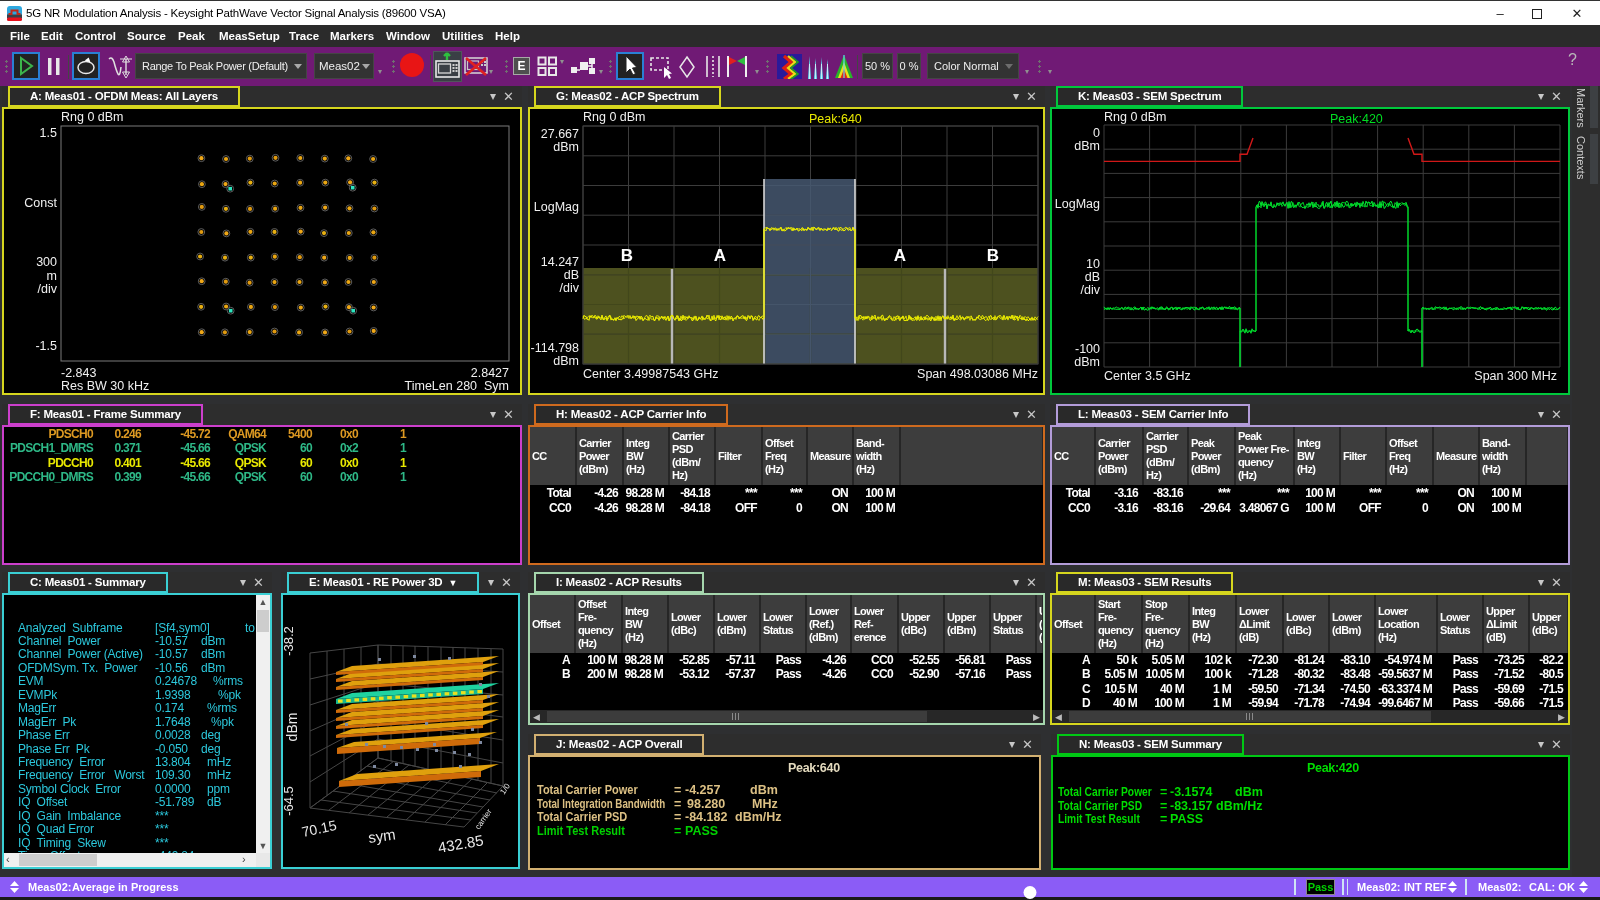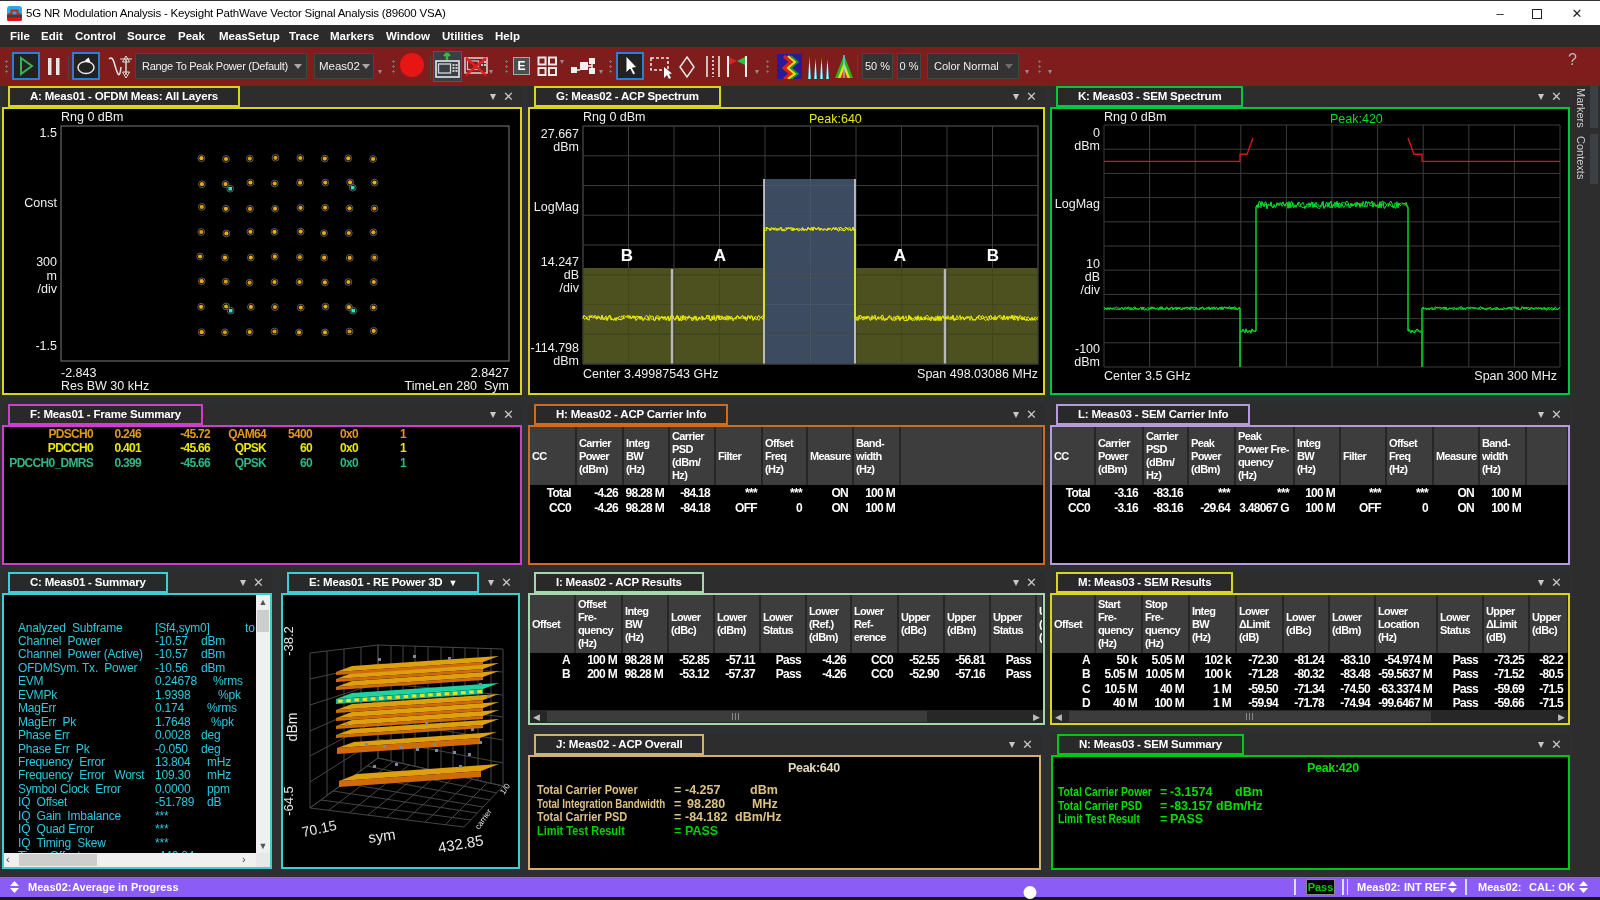--- a/index.html
+++ b/index.html
@@ -6,21 +6,21 @@
 #root{position:absolute;inset:0;width:1600px;height:900px}
 .abs{position:absolute}
 
 #tbar{left:0;top:0;width:1600px;height:25px;background:#fff;border-top:1px solid #333}
 #tbar .t{left:26px;top:6px;font-size:11.5px;color:#000;letter-spacing:-0.2px}
 .winbtn{top:0;width:44px;height:25px;color:#222;font-size:13px;text-align:center;line-height:25px}
 
 #mbar{left:0;top:25px;width:1600px;height:22px;background:#2b2b2b}
 #mbar span{position:absolute;top:5px;font-size:11.5px;color:#fff;font-weight:700}
 
-#tool{left:0;top:47px;width:1600px;height:39px;background:#7f1d1d}
+#tool{left:0;top:47px;width:1600px;height:39px;background:#701a75}
 .tbtn{border:2px solid #2a7fd4;background:#222;width:28px;height:28px;top:5px}
 .drop{background:#333;border:1px solid #454545;height:26px;top:6px;color:#efefef;
  font-size:11.5px;line-height:24px;padding-left:6px;white-space:nowrap;overflow:hidden}
 .darr{display:inline-block;width:0;height:0;border-left:4px solid transparent;
  border-right:4px solid transparent;border-top:5px solid #a8a8a8;vertical-align:middle}
 .grip{width:3px;top:12px;height:16px;
  background-image:radial-gradient(circle,#707070 1px,transparent 1.2px);background-size:3px 5px}
 .sep{width:1px;top:8px;height:24px;background:#454545}
 .minarr{color:#909090;font-size:8px}
 
@@ -563,20 +563,30 @@
             <tr style="height:14.3px;color:#dd9922">
               <td>PDSCH0</td>
               <td>0.246</td>
               <td>-45.72</td>
               <td>QAM64</td>
               <td>5400</td>
               <td>0x0</td>
               <td>1</td>
               <td></td>
             </tr>
+            <tr style="height:14.3px;color:#2eb887">
+              <td>PDSCH1_DMRS</td>
+              <td>0.371</td>
+              <td>-45.66</td>
+              <td>QPSK</td>
+              <td>60</td>
+              <td>0x2</td>
+              <td>1</td>
+              <td></td>
+            </tr>
             <tr style="height:14.3px;color:#e8e800">
               <td>PDCCH0</td>
               <td>0.401</td>
               <td>-45.66</td>
               <td>QPSK</td>
               <td>60</td>
               <td>0x0</td>
               <td>1</td>
               <td></td>
             </tr>

